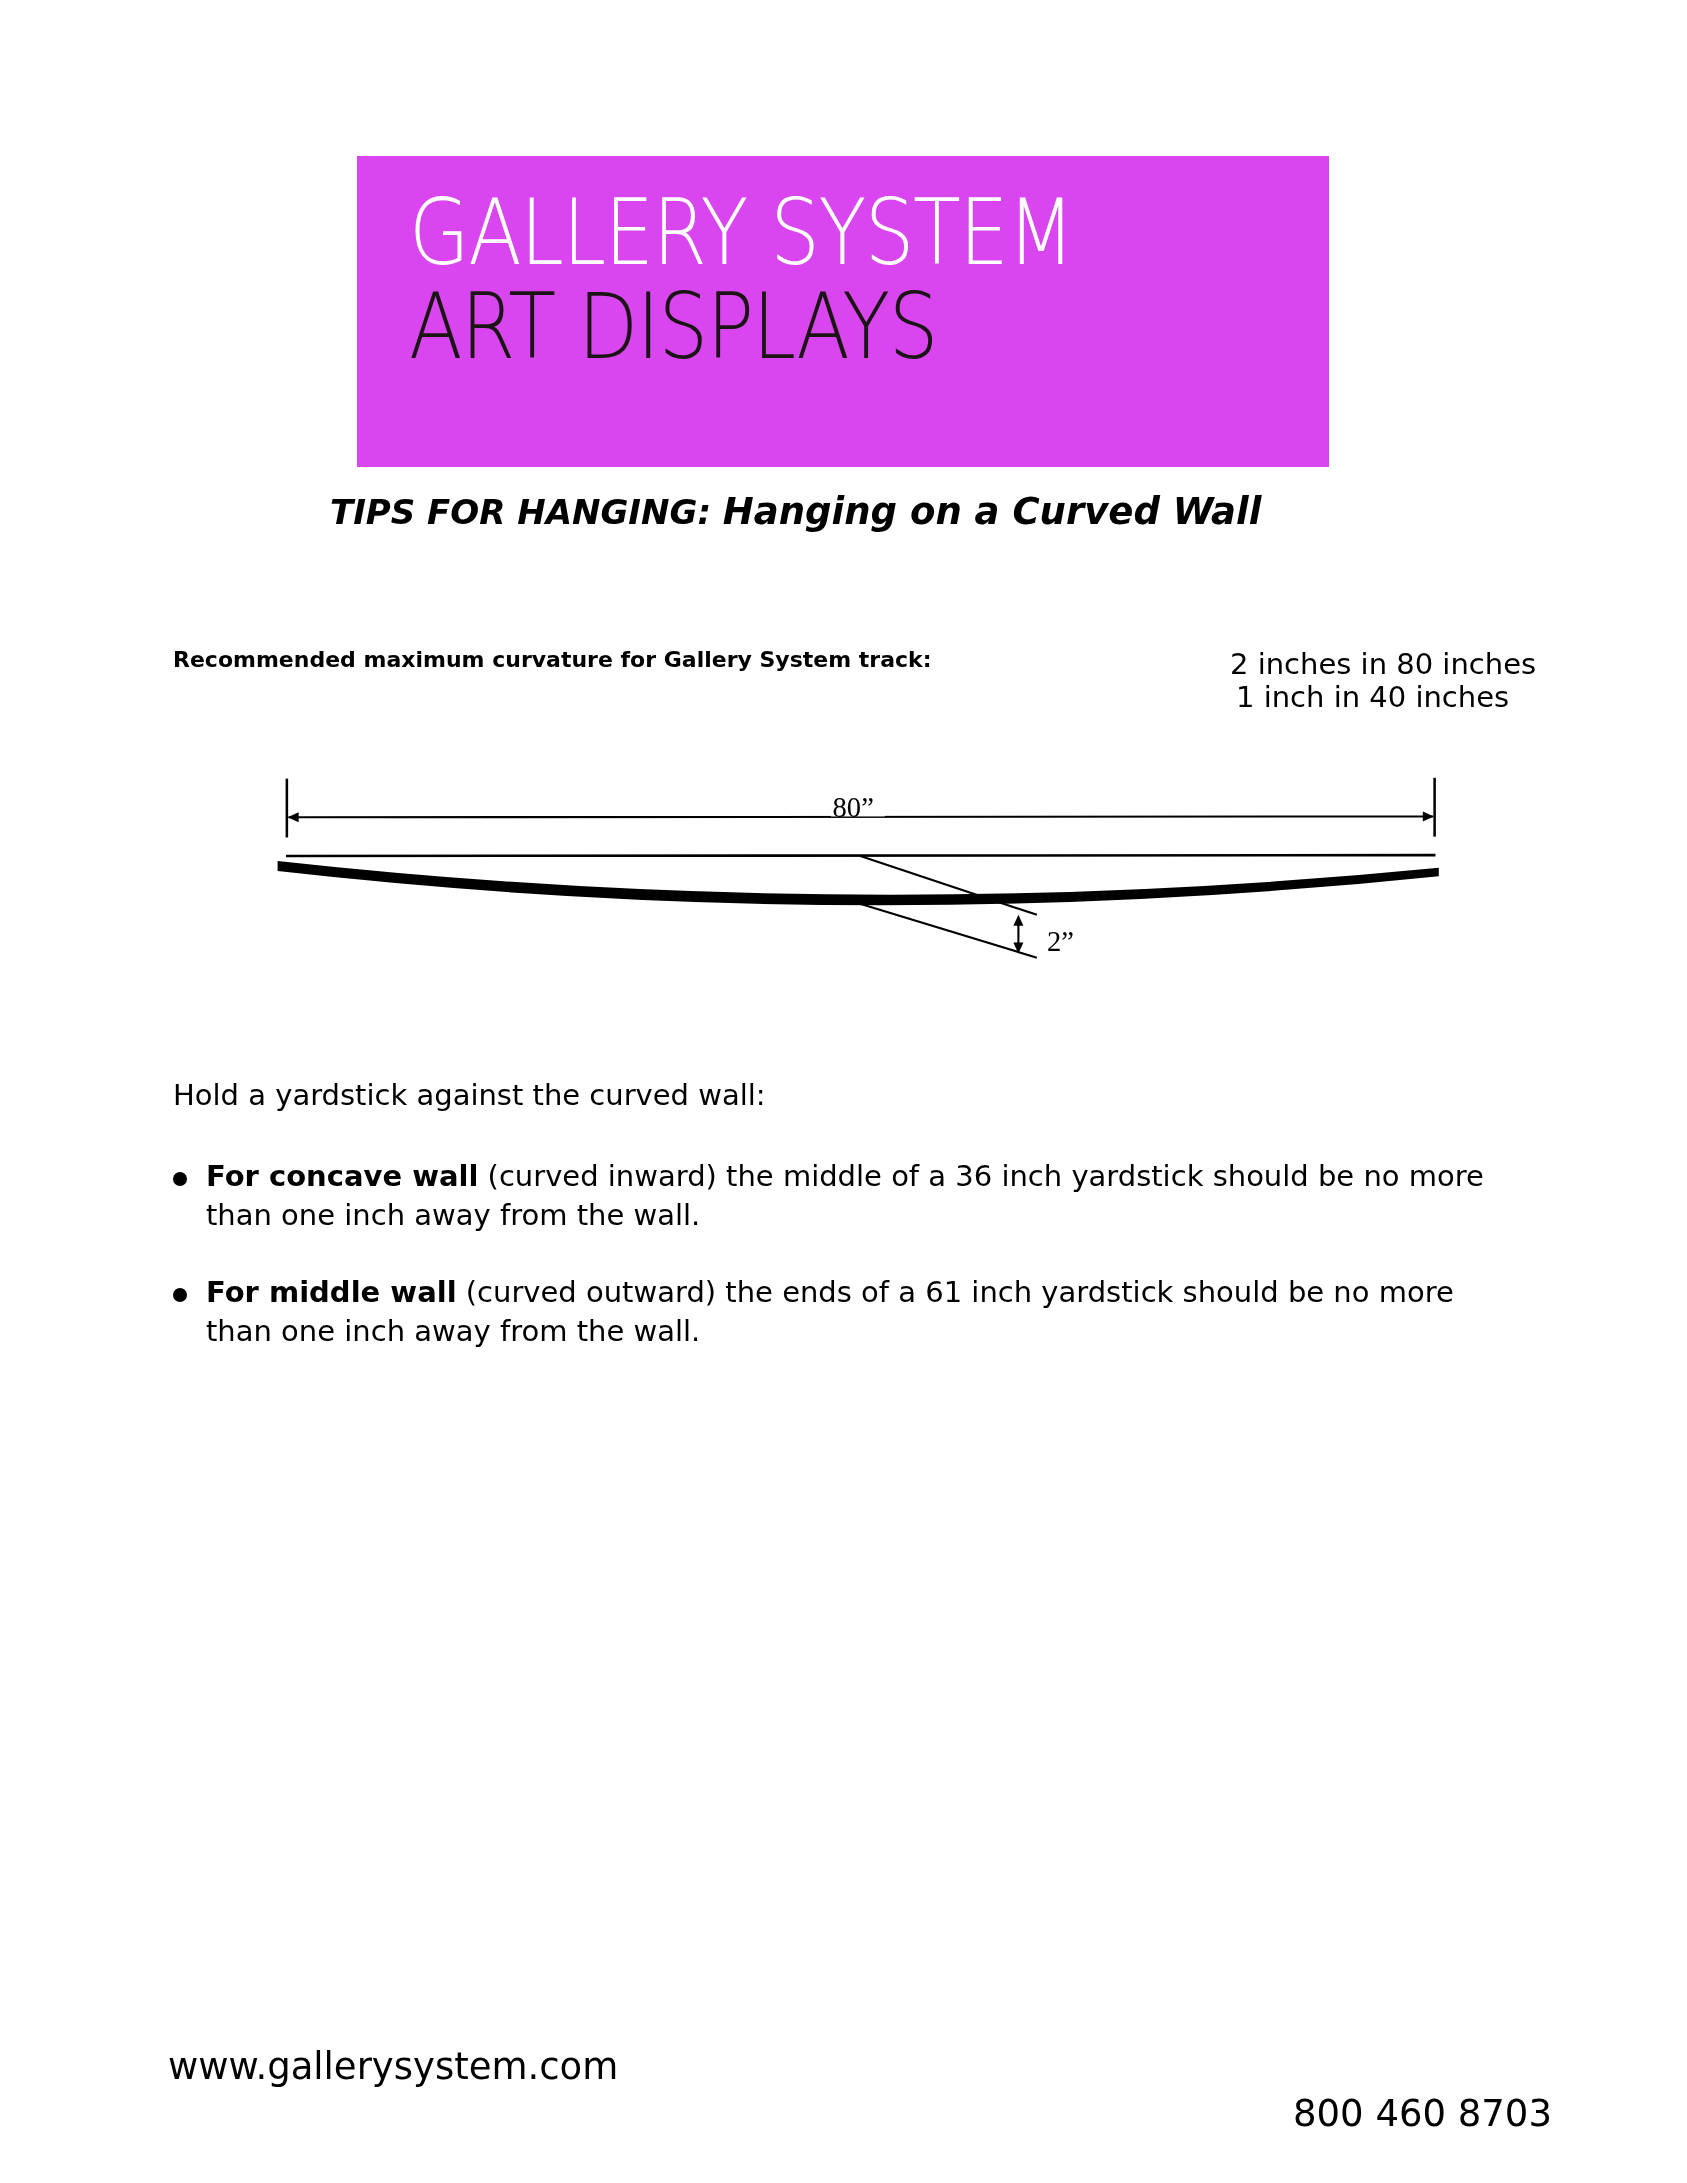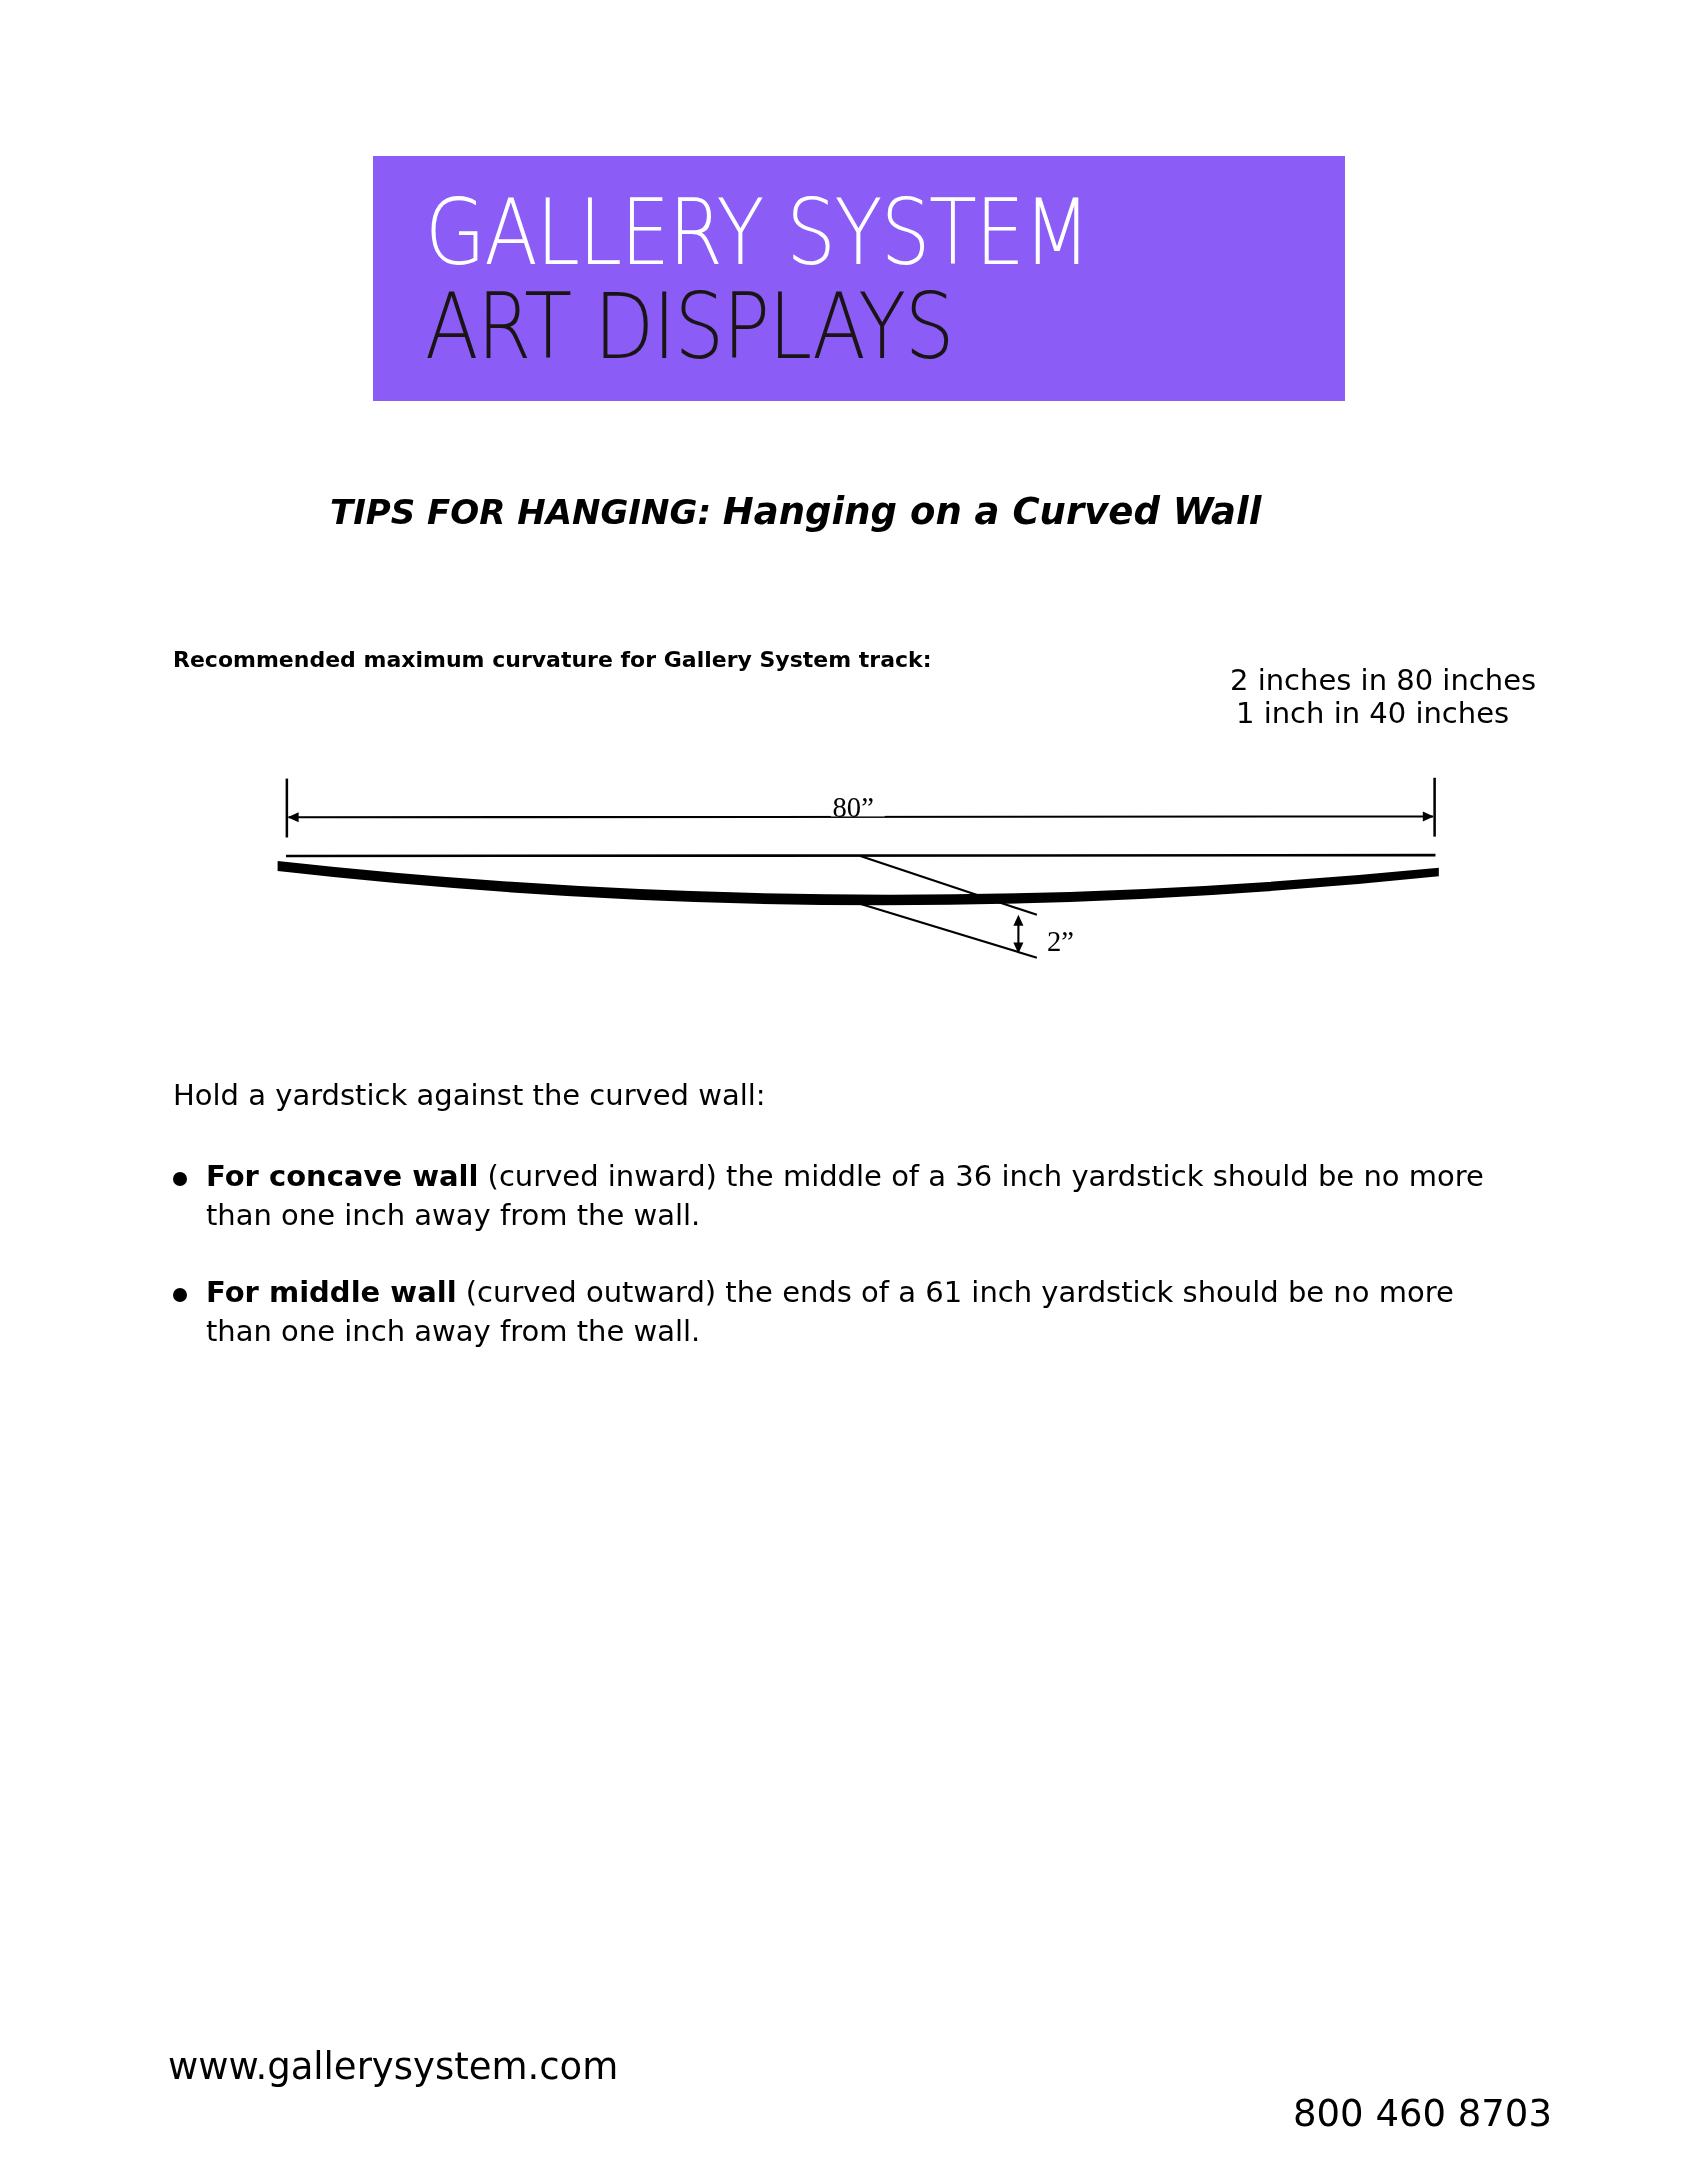--- a/index.html
+++ b/index.html
@@ -1,25 +1,25 @@
 <!DOCTYPE html>
 <html style="font-size:13.5px"><head>
 <meta charset="utf-8">
 <style>
   html, body { margin: 0; padding: 0; background: #ffffff; }
   body { width: 1687px; height: 2183px; position: relative; overflow: hidden; font-family: "DejaVu Sans", sans-serif; color: #000; }
   .abs { position: absolute; }
-  .logo-box { left: 373px; top: 156px; width: 972px; height: 245px; background: #8b5cf6; }
+  .logo-box { left: 357px; top: 156px; width: 972px; height: 311px; background: #d946ef; }
   .logo-line { position: absolute; left: 52px; font-family: "DejaVu Sans", sans-serif; font-weight: 300; white-space: nowrap; letter-spacing: -1.7px; transform-origin: left top; }
   .logo-line1 { top: 23.5px; color: #ffffff; font-size: 91px; transform: scaleX(0.86); }
   .logo-line2 { top: 118px; color: #1a1414; font-size: 91px; transform: scaleX(0.86); }
   .title { left: 330px; top: 490px; font-size: 34px; font-weight: bold; font-style: italic; white-space: nowrap; }
   .title .sub { font-size: 37px; }
   .rec-label { left: 173px; top: 647px; font-size: 22px; font-weight: bold; white-space: nowrap; }
-  .rec-val { left: 1230px; font-size: 29px; white-space: nowrap; margin-top: 16px; }
+  .rec-val { left: 1230px; font-size: 29px; white-space: nowrap; }
   .rec-val1 { top: 647px; }
   .rec-val2 { top: 680px; left: 1236px; }
   .diagram { left: 0; top: 0; width: 1687px; height: 1009px; }
   .intro { left: 173px; top: 1078px; font-size: 29px; white-space: nowrap; }
   .bullet { left: 173px; font-size: 29px; }
   .bullet .dot { position: absolute; left: 0; top: 15px; width: 14.3px; height: 14.3px; border-radius: 50%; background: #000; }
   .bullet .text { position: absolute; left: 33px; width: 1362px; line-height: 39px; white-space: nowrap; }
   .bullet b { font-weight: bold; }
   .bullet1 { top: 1157px; }
   .bullet2 { top: 1273px; }

